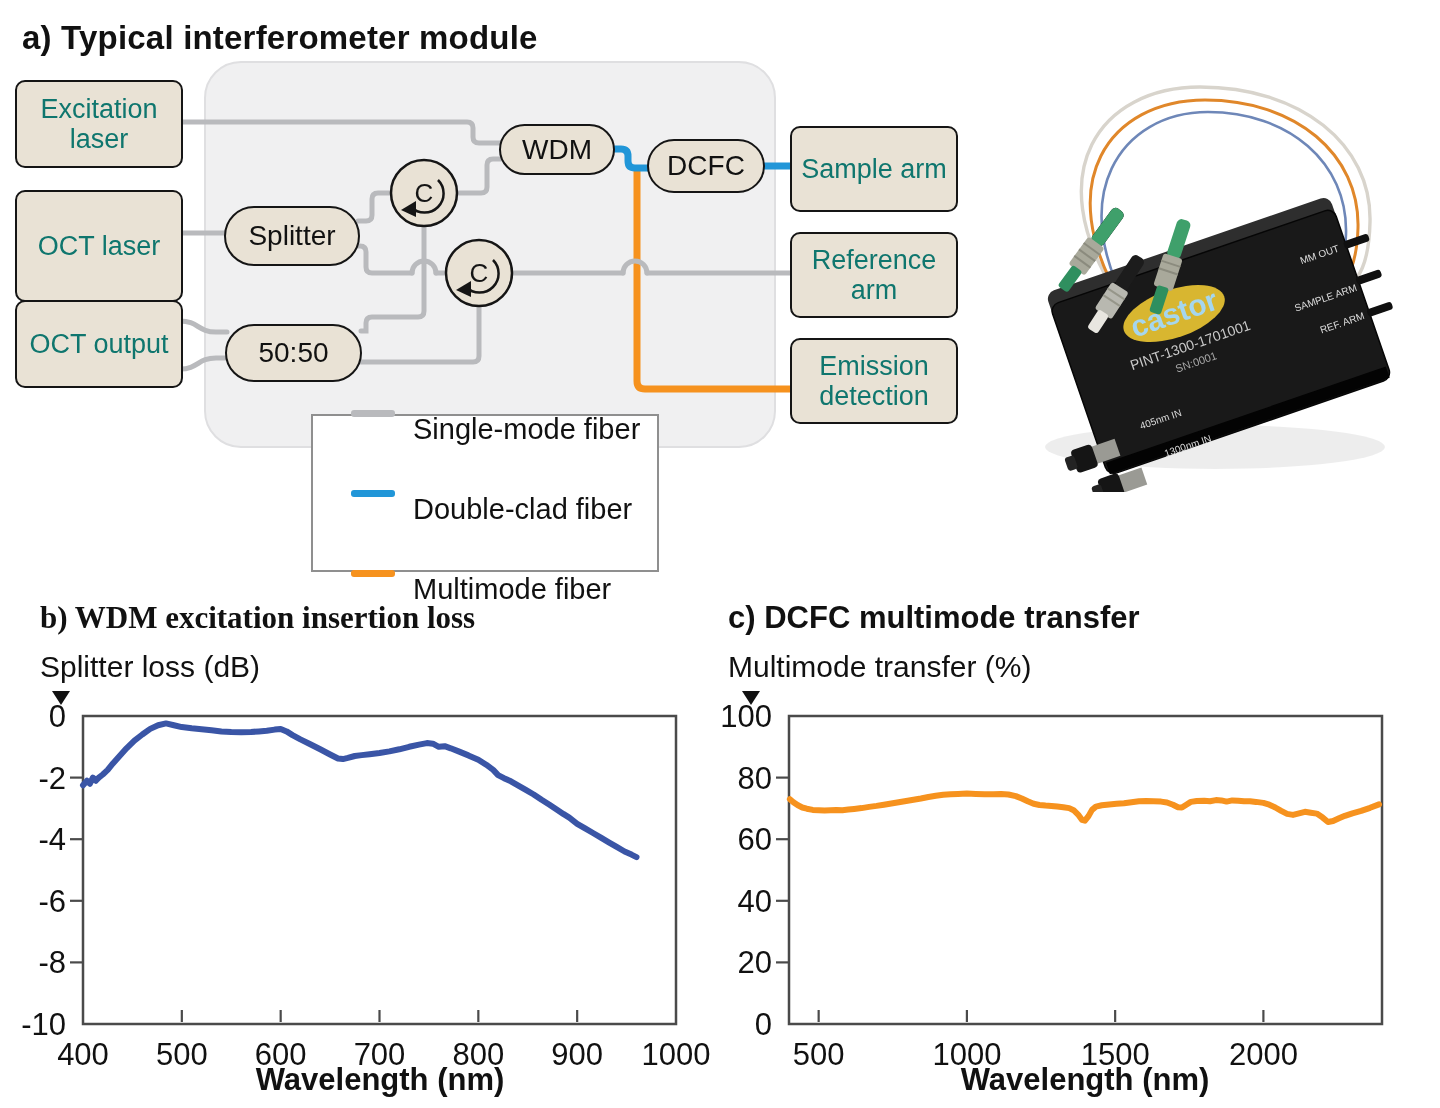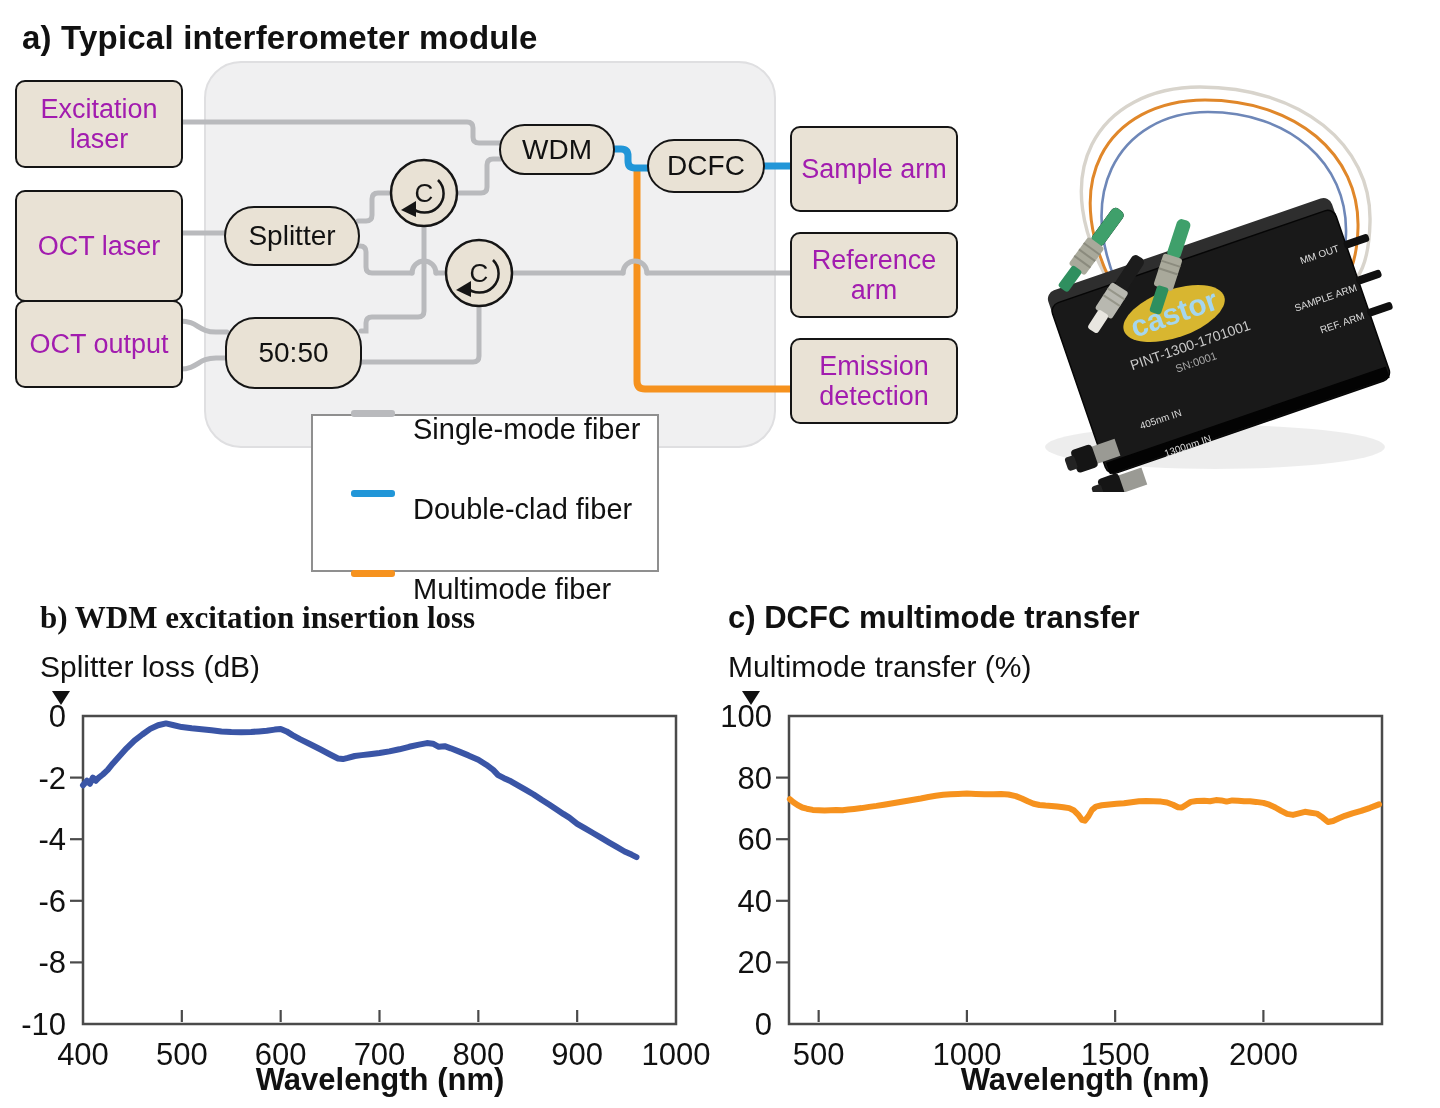--- a/index.html
+++ b/index.html
@@ -2,21 +2,21 @@
 <html><head>
 <meta charset="utf-8">
 <style>
   html,body{margin:0;padding:0;background:#ffffff;}
   #stage{position:relative;width:1440px;height:1108px;background:#fff;overflow:hidden;
          font-family:"Liberation Sans","DejaVu Sans",sans-serif;color:#111;}
   .abs{position:absolute;}
   .fig-title{font-size:33px;font-weight:700;letter-spacing:.2px;}
   .tanbox{background:#e9e2d5;border:2.5px solid #151515;border-radius:10px;
           display:flex;align-items:center;justify-content:center;text-align:center;
-          font-size:27px;line-height:1.12;color:#a21caf;box-sizing:border-box;padding:2px 0;}
+          font-size:27px;line-height:1.12;color:#0f766e;box-sizing:border-box;padding:2px 0;}
   .pill{background:#e9e2d5;border:2.5px solid #151515;border-radius:30px;
         display:flex;align-items:center;justify-content:center;text-align:center;
         font-size:28px;color:#111;box-sizing:border-box;}
   #legend{background:#ffffff;border:2px solid #8f8f8f;box-sizing:border-box;
           display:flex;flex-direction:column;justify-content:center;gap:14px;padding-left:38px;}
   .legend-row{display:flex;align-items:center;gap:18px;}
   .swatch{width:44px;height:7px;border-radius:3px;flex:0 0 auto;}
   .legend-label{font-size:29px;margin-top:33px;}
   .sec-title{font-size:31px;font-weight:700;}
   .axis-name{font-size:30px;font-weight:500;}
@@ -84,21 +84,21 @@
   </svg>
 
   <div class="abs tanbox" style="left:15px;top:80px;width:168px;height:88px;">Excitation laser</div>
   <div class="abs tanbox" style="left:15px;top:190px;width:168px;height:112px;">OCT laser</div>
   <div class="abs tanbox" style="left:15px;top:300px;width:168px;height:88px;">OCT output</div>
   <div class="abs tanbox" style="left:790px;top:126px;width:168px;height:86px;">Sample arm</div>
   <div class="abs tanbox" style="left:790px;top:338px;width:168px;height:86px;">Emission detection</div>
   <div class="abs tanbox" style="left:790px;top:232px;width:168px;height:86px;">Reference arm</div>
 
   <div class="abs pill" style="left:224px;top:206px;width:136px;height:60px;">Splitter</div>
-  <div class="abs pill" style="left:225px;top:317px;width:137px;height:72px;">50:50</div>
+  <div class="abs pill" style="left:225px;top:324px;width:137px;height:58px;">50:50</div>
   <div class="abs pill" style="left:499px;top:124px;width:116px;height:51px;">WDM</div>
   <div class="abs pill" style="left:647px;top:139px;width:118px;height:54px;">DCFC</div>
 
   <div id="legend" class="abs" style="left:311px;top:414px;width:348px;height:158px;">
     <div class="legend-row">
       <div class="swatch" style="background-color: rgb(185, 186, 189);"></div>
       <div class="legend-label">Single-mode fiber</div>
     </div>
     <div class="legend-row">
       <div class="swatch" style="background-color: rgb(33, 150, 216);"></div>

